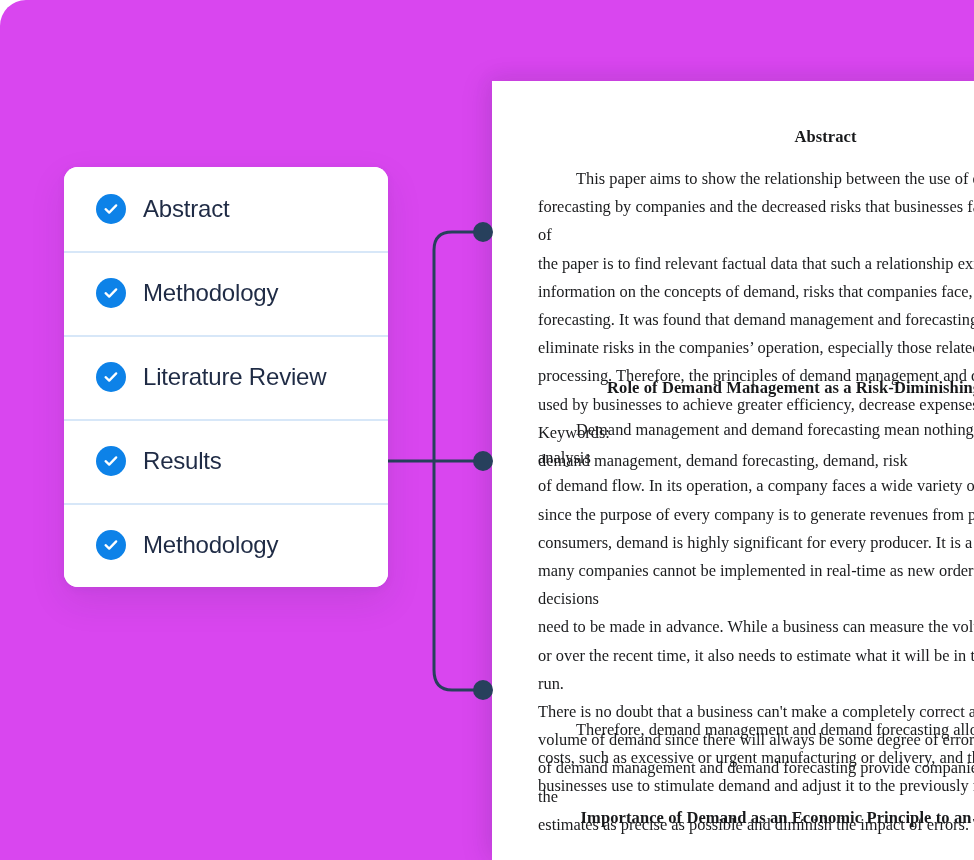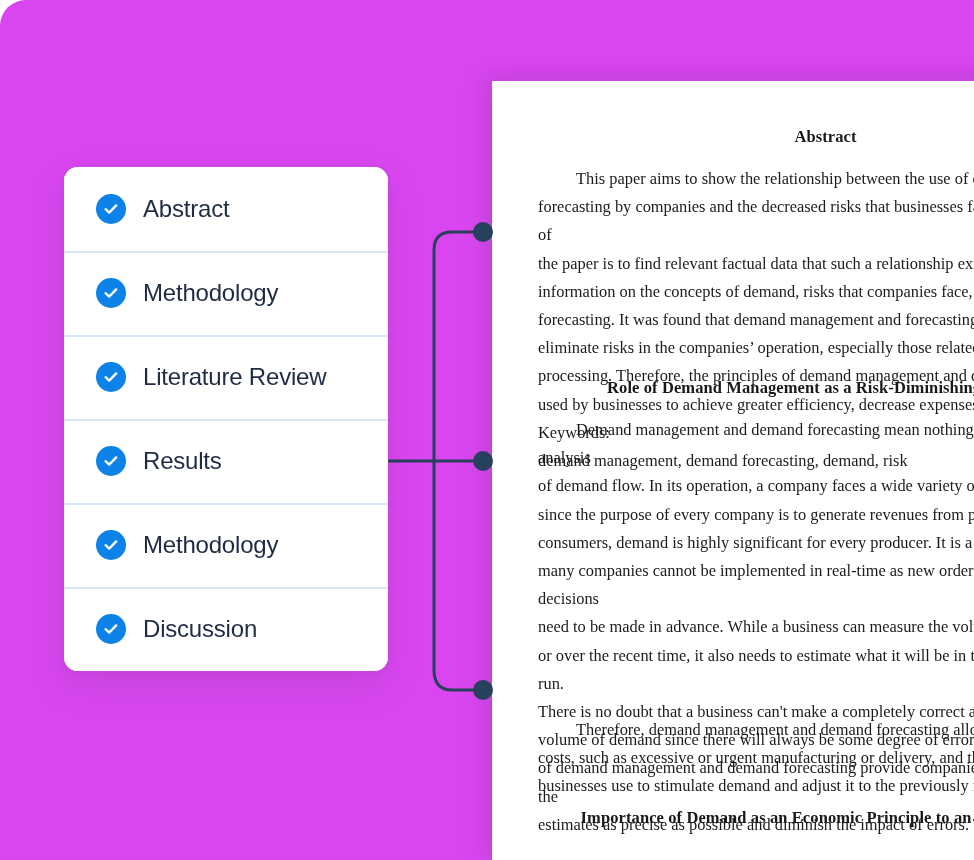--- a/index.html
+++ b/index.html
@@ -255,25 +255,17 @@
 
     <div class="toc-item">
       <span class="toc-check">
         <svg width="16" height="16" viewBox="0 0 16 16">
             <path d="M2.6 8.2 L6.2 11.6 L13.2 4.4" fill="none" stroke="#ffffff" stroke-width="2.3" stroke-linecap="round" stroke-linejoin="round"></path>
           </svg>
       </span>
       <span class="toc-label">Methodology</span>
     </div>
 
-    <div class="toc-item">
-      <span class="toc-check">
-        <svg width="16" height="16" viewBox="0 0 16 16">
-            <path d="M2.6 8.2 L6.2 11.6 L13.2 4.4" fill="none" stroke="#ffffff" stroke-width="2.3" stroke-linecap="round" stroke-linejoin="round"></path>
-          </svg>
-      </span>
-      <span class="toc-label">Discussion</span>
-    </div>
 
 
   </div>
 
 </div>
 
 </body></html>

